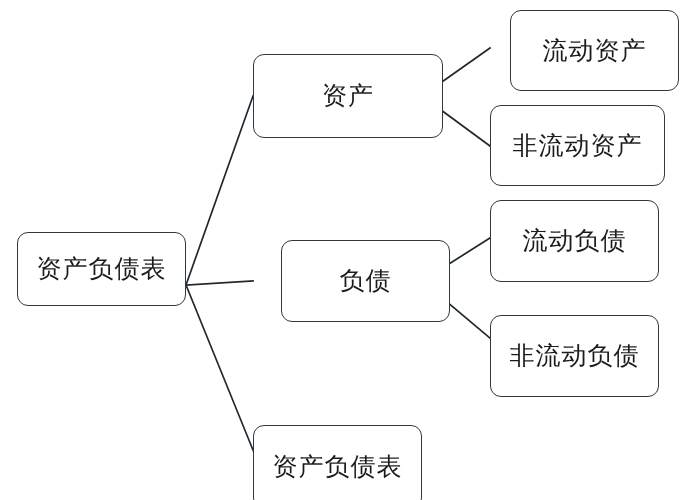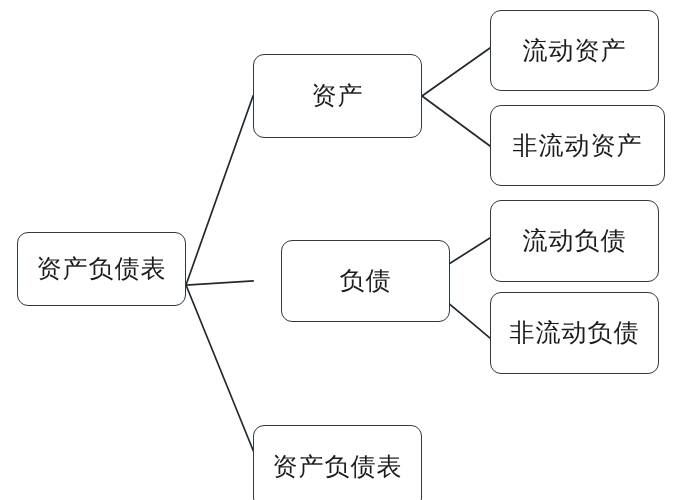--- a/index.html
+++ b/index.html
@@ -71,41 +71,41 @@
       <line x1="422" y1="96" x2="490" y2="146"></line>
       <line x1="422" y1="281" x2="490" y2="238"></line>
       <line x1="422" y1="281" x2="490" y2="338"></line>
     </g>
   </svg>
 
   <div class="node node-root" style="left:17px; top:232px; width:169px; height:74px;">
     <span class="node-label">资产负债表</span>
   </div>
 
-  <div class="node node-level2" style="left:253px; top:54px; width:169px; height:84px;">
+  <div class="node node-level2" style="left:253px; top:54px; width:190px; height:84px;">
     <span class="node-label">资产</span>
   </div>
 
   <div class="node node-level2" style="left:253px; top:240px; width:169px; height:82px;margin-left:28px;">
     <span class="node-label">负债</span>
   </div>
 
   <div class="node node-level2" style="left:253px; top:425px; width:169px; height:84px;">
     <span class="node-label">资产负债表</span>
   </div>
 
-  <div class="node node-leaf" style="left:490px; top:10px; width:169px; height:81px;align-items:center;">
+  <div class="node node-leaf" style="left:510px; top:10px; width:169px; height:81px;align-items:center;">
     <span class="node-label">流动资产</span>
   </div>
 
   <div class="node node-leaf" style="left:490px; top:105px; width:175px; height:81px;">
     <span class="node-label">非流动资产</span>
   </div>
 
   <div class="node node-leaf" style="left:490px; top:200px; width:169px; height:82px;">
     <span class="node-label">流动负债</span>
   </div>
 
-  <div class="node node-leaf" style="left:490px; top:292px; width:169px; height:82px;">
+  <div class="node node-leaf" style="left:490px; top:315px; width:169px; height:82px;">
     <span class="node-label">非流动负债</span>
   </div>
 
 </div>
 
 </body></html>

